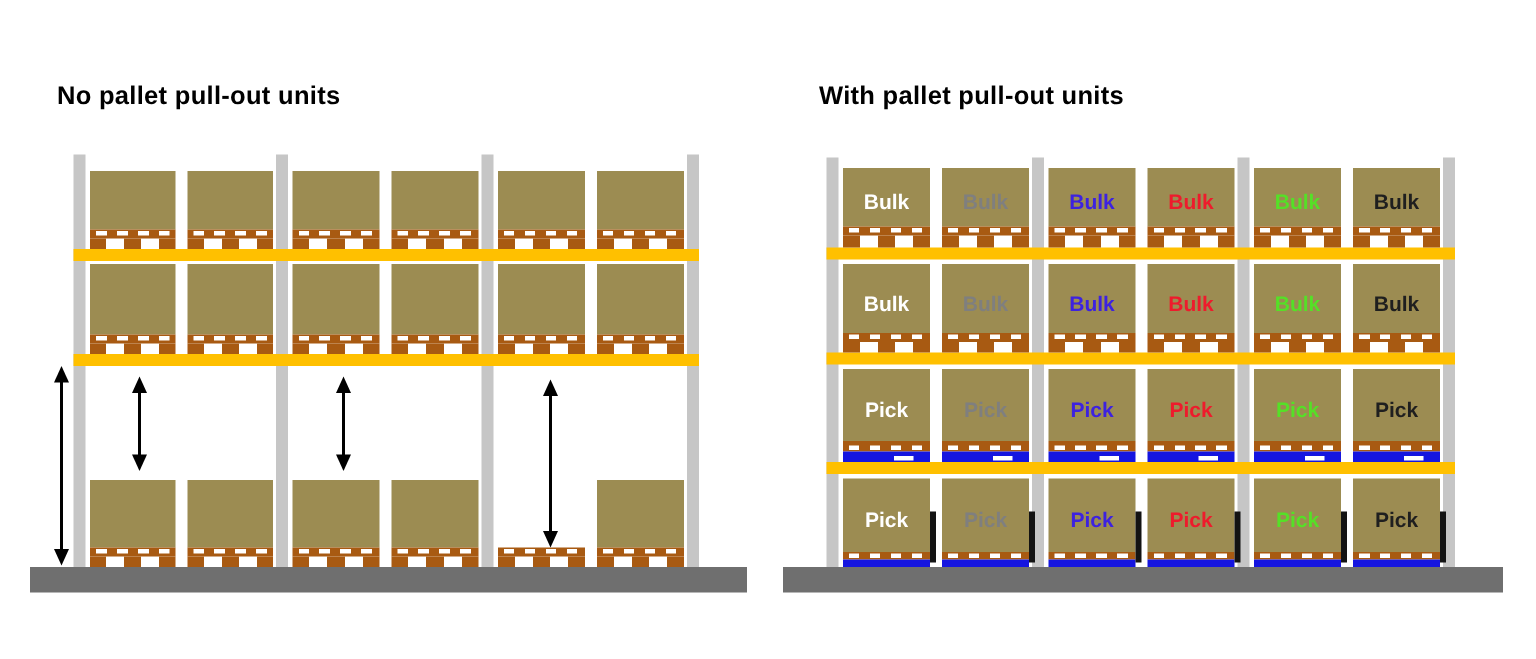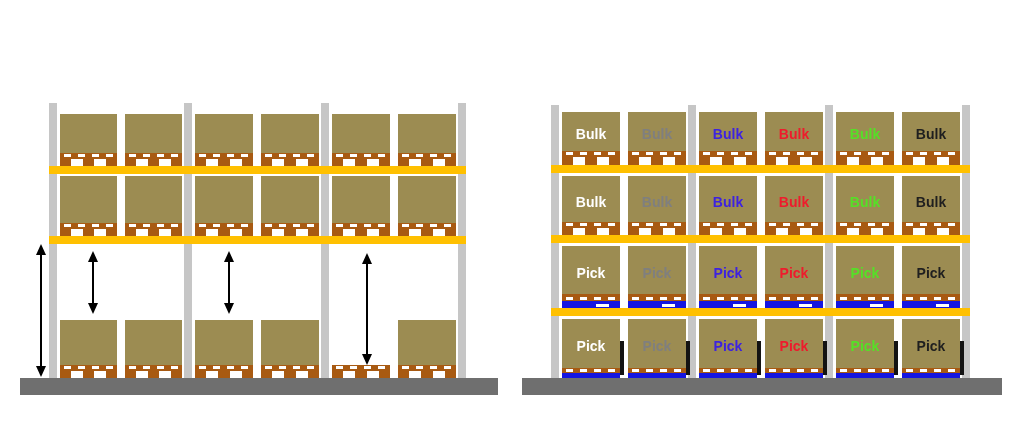--- a/index.html
+++ b/index.html
@@ -50,20 +50,22 @@
   .arrow .down{
     position:absolute;left:1px;bottom:0;width:0;height:0;
     border-left:5px solid transparent;border-right:5px solid transparent;
     border-top:11px solid var(--arrow);
   }
 </style>
 </head>
 <body>
 
 <div class="stage">
+  <div class="title" style="left:38px;top:54px">No pallet pull-out units</div>
+  <div class="title" style="left:546px;top:54px">With pallet pull-out units</div>
   <div id="rack-layer" style="position:absolute;left:0;top:13px;width:100%;height:100%;">
       <div class="floor" style="left: 20px; top: 365px; width: 478px;"></div>
       <div class="upright" style="left: 49px; top: 90px; height: 275px;"></div>
       <div class="upright" style="left: 184px; top: 90px; height: 275px;"></div>
       <div class="upright" style="left: 321px; top: 90px; height: 275px;"></div>
       <div class="upright" style="left: 458px; top: 90px; height: 275px;"></div>
       <div class="beam" style="left: 49px; top: 153px; width: 417px;"></div>
       <div class="beam" style="left: 49px; top: 223px; width: 417px;"></div>
       <div class="box" style="left: 60px; top: 101px; width: 57px; height: 39px;"></div>
       <div class="pallet" style="position: absolute; left: 60px; top: 140px; width: 57px; height: 13px;">

